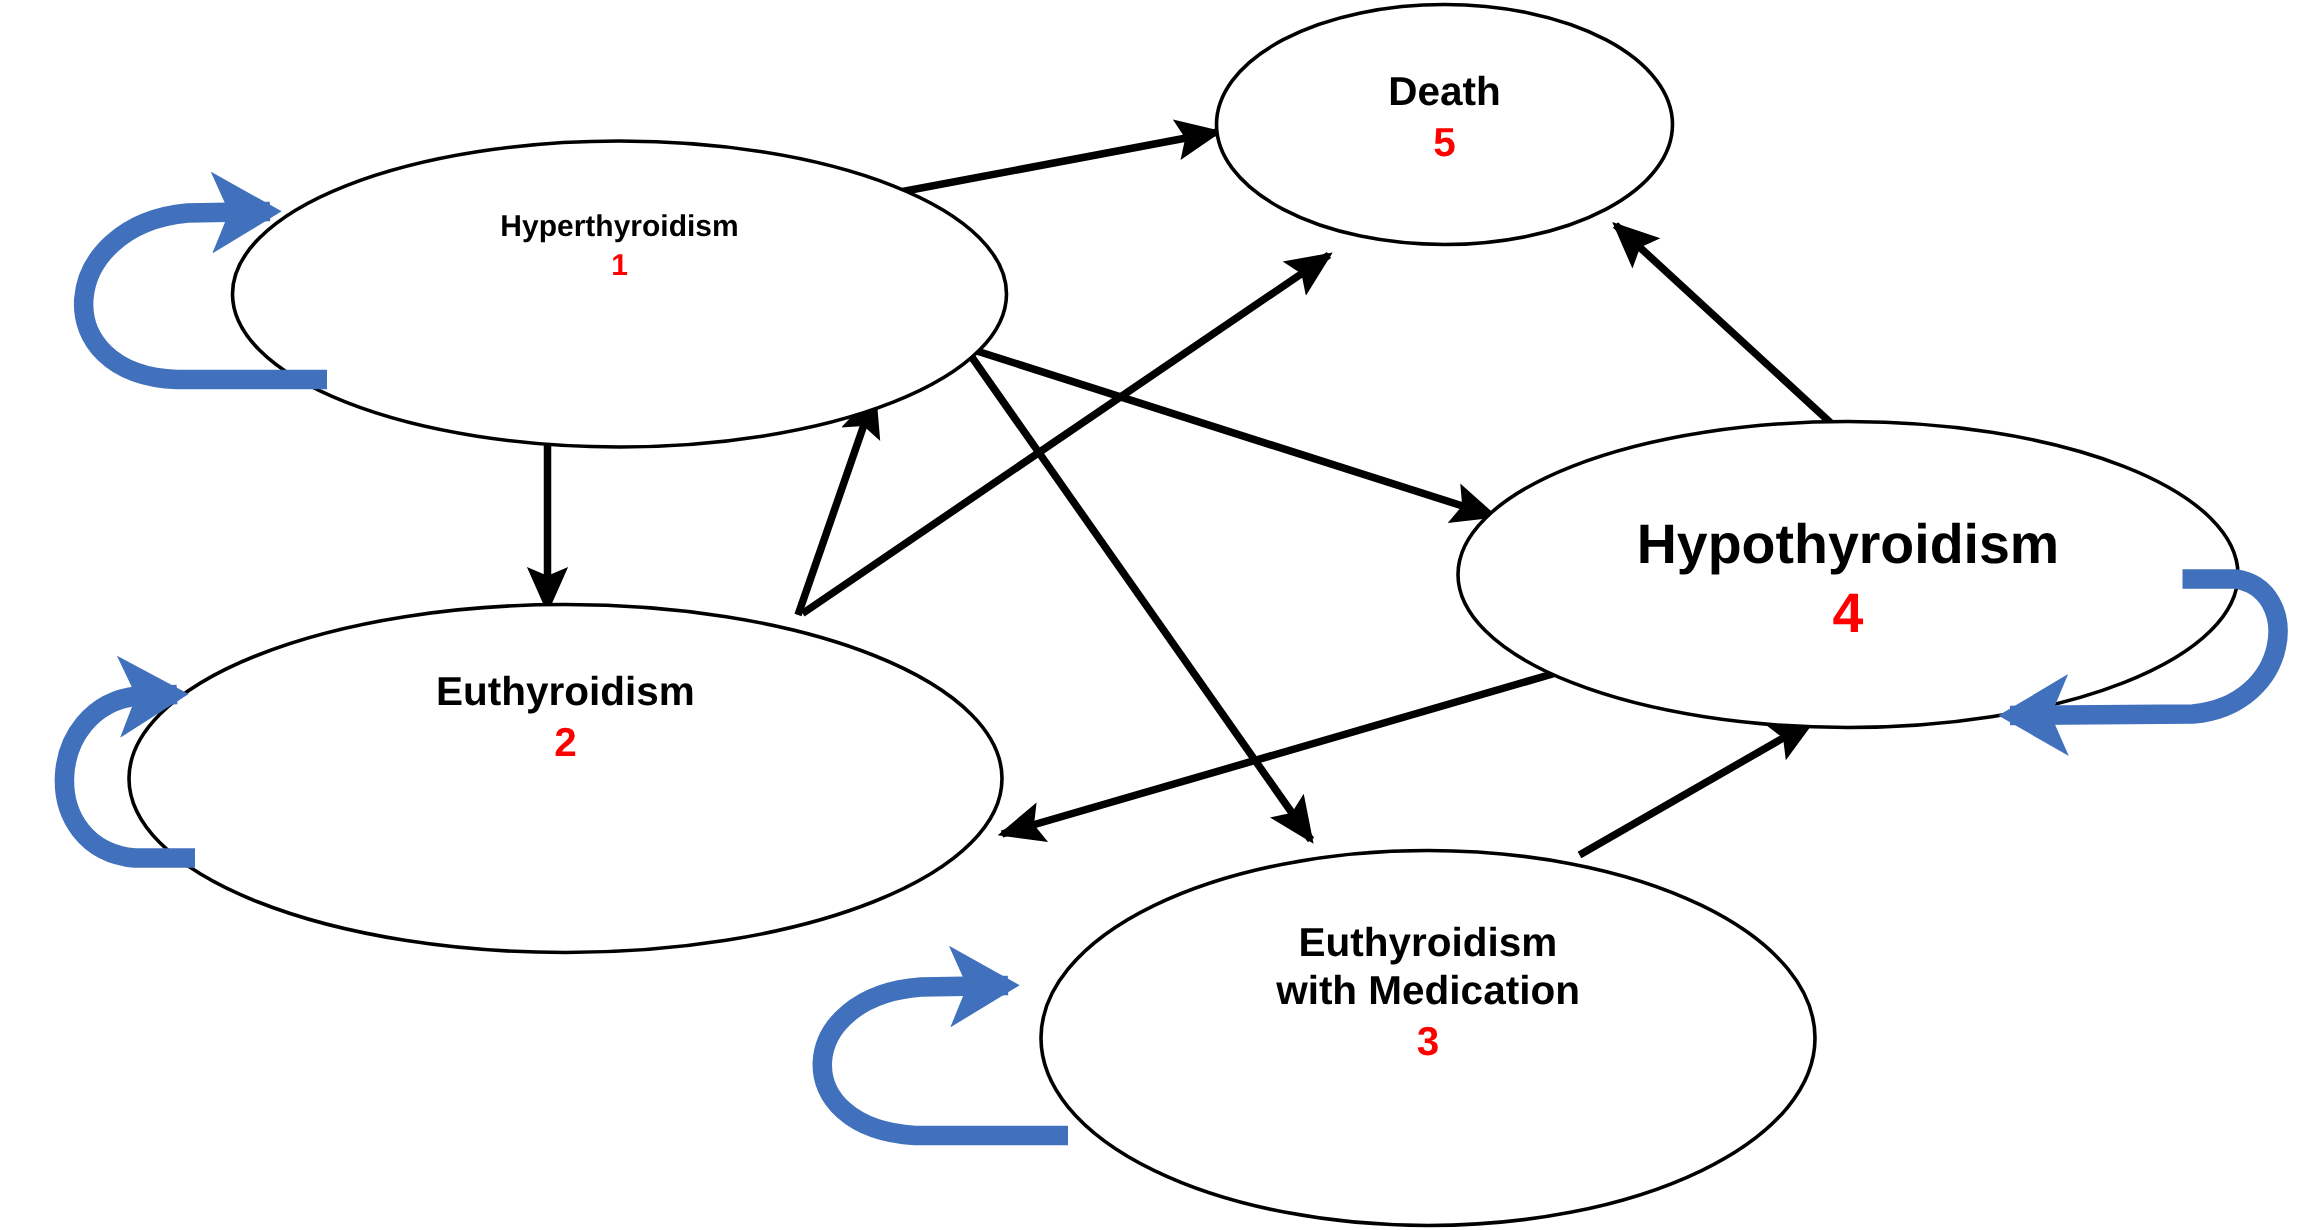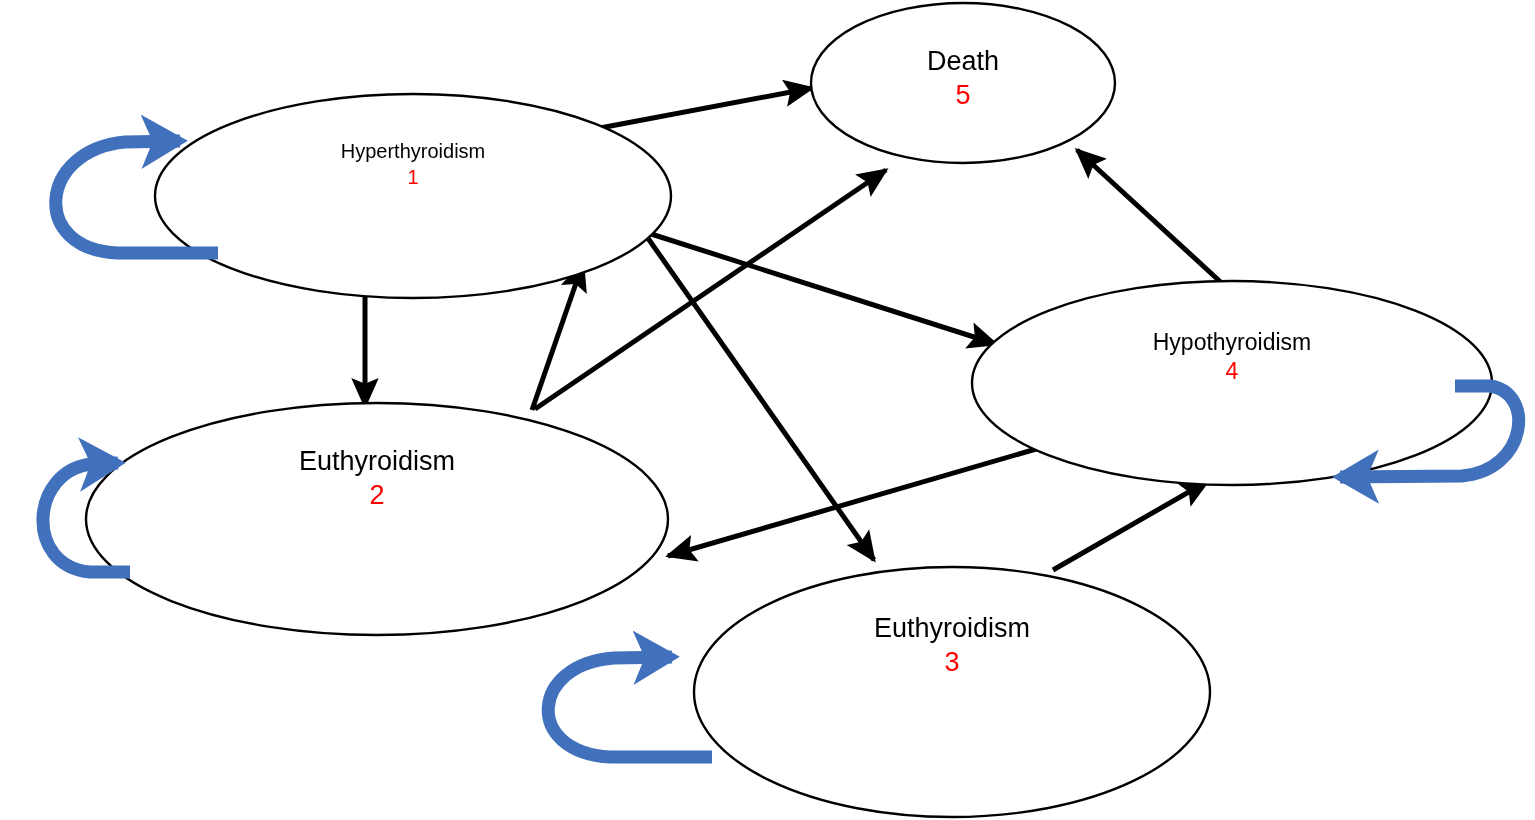--- a/index.html
+++ b/index.html
@@ -36,21 +36,21 @@
   }
   .self-loop {
     fill: none;
     stroke-width: 13;
     stroke-linecap: butt;
   }
   .node-label {
     position: absolute;
     text-align: center;
     font-family: "Liberation Sans", sans-serif;
-    font-weight: normal;
+    font-weight: bold;
     color: #000000;
     line-height: 1.18;
     pointer-events: none;
     user-select: none;
   }
   .node-label .title-line {
     display: block;
     white-space: nowrap;
   }
   .node-label .state-index {
@@ -123,24 +123,25 @@
     <span class="state-index">1</span>
   </div>
 
   <div class="node-label" style="left:86px; top:446px; width:582px; font-size:27px;">
     <span class="title-line">Euthyroidism</span>
     <span class="state-index">2</span>
   </div>
 
   <div class="node-label" style="left:694px; top:613px; width:516px; font-size:27px;">
     <span class="title-line">Euthyroidism</span>
+    <span class="title-line">with Medication</span>
     <span class="state-index">3</span>
   </div>
 
-  <div class="node-label" style="left:972px; top:329px; width:520px; font-size:23px;">
+  <div class="node-label" style="left:972px; top:341px; width:520px; font-size:37px;">
     <span class="title-line">Hypothyroidism</span>
     <span class="state-index">4</span>
   </div>
 
   <div class="node-label" style="left:811px; top:46px; width:304px; font-size:27px;">
     <span class="title-line">Death</span>
     <span class="state-index">5</span>
   </div>
 
 </div>

